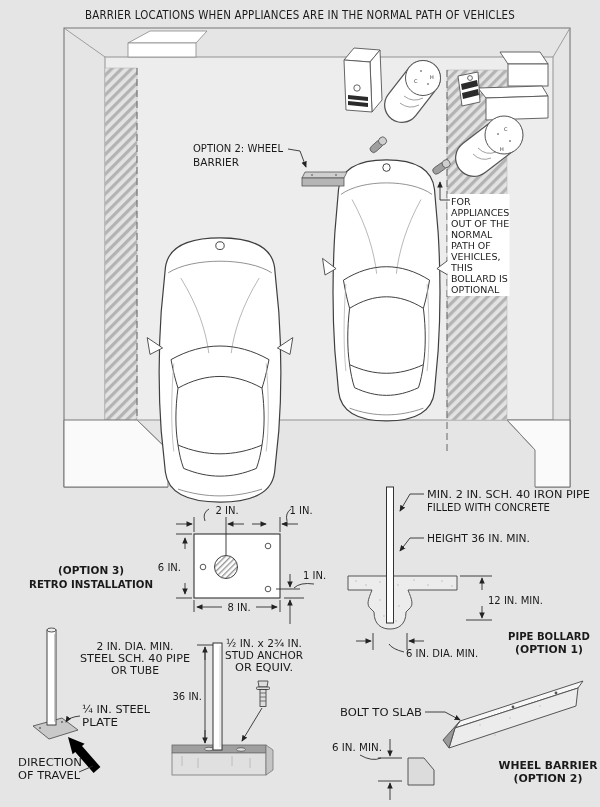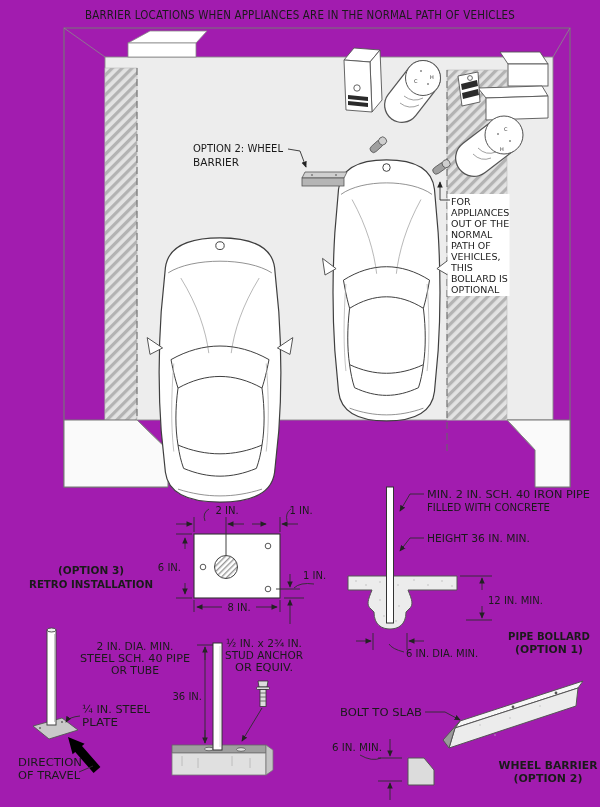--- a/index.html
+++ b/index.html
@@ -1,16 +1,16 @@
 <!DOCTYPE html>
 <html><head>
 <meta charset="utf-8">
 <style>
   html,body{margin:0;padding:0;background:#fff;}
-  #page{position:relative;width:600px;height:807px;background:#a21caf;overflow:hidden;
+  #page{position:relative;width:600px;height:807px;background:#e5e5e5;overflow:hidden;
         font-family:"DejaVu Sans","Liberation Sans",sans-serif;}
   svg{position:absolute;left:0;top:0;}
   text{fill:#1a1a1a;font-family:"DejaVu Sans","Liberation Sans",sans-serif;}
   .title{font-size:11.5px;letter-spacing:.2px;}
   .note{font-size:10px;}
   .small{font-size:9.5px;}
   .dim{font-size:10px;}
   .opt{font-size:11px;font-weight:bold;}
   .wh{font-size:5px;fill:#333;}
   .thin{stroke:#8a8a8a;stroke-width:.8;fill:none;}

